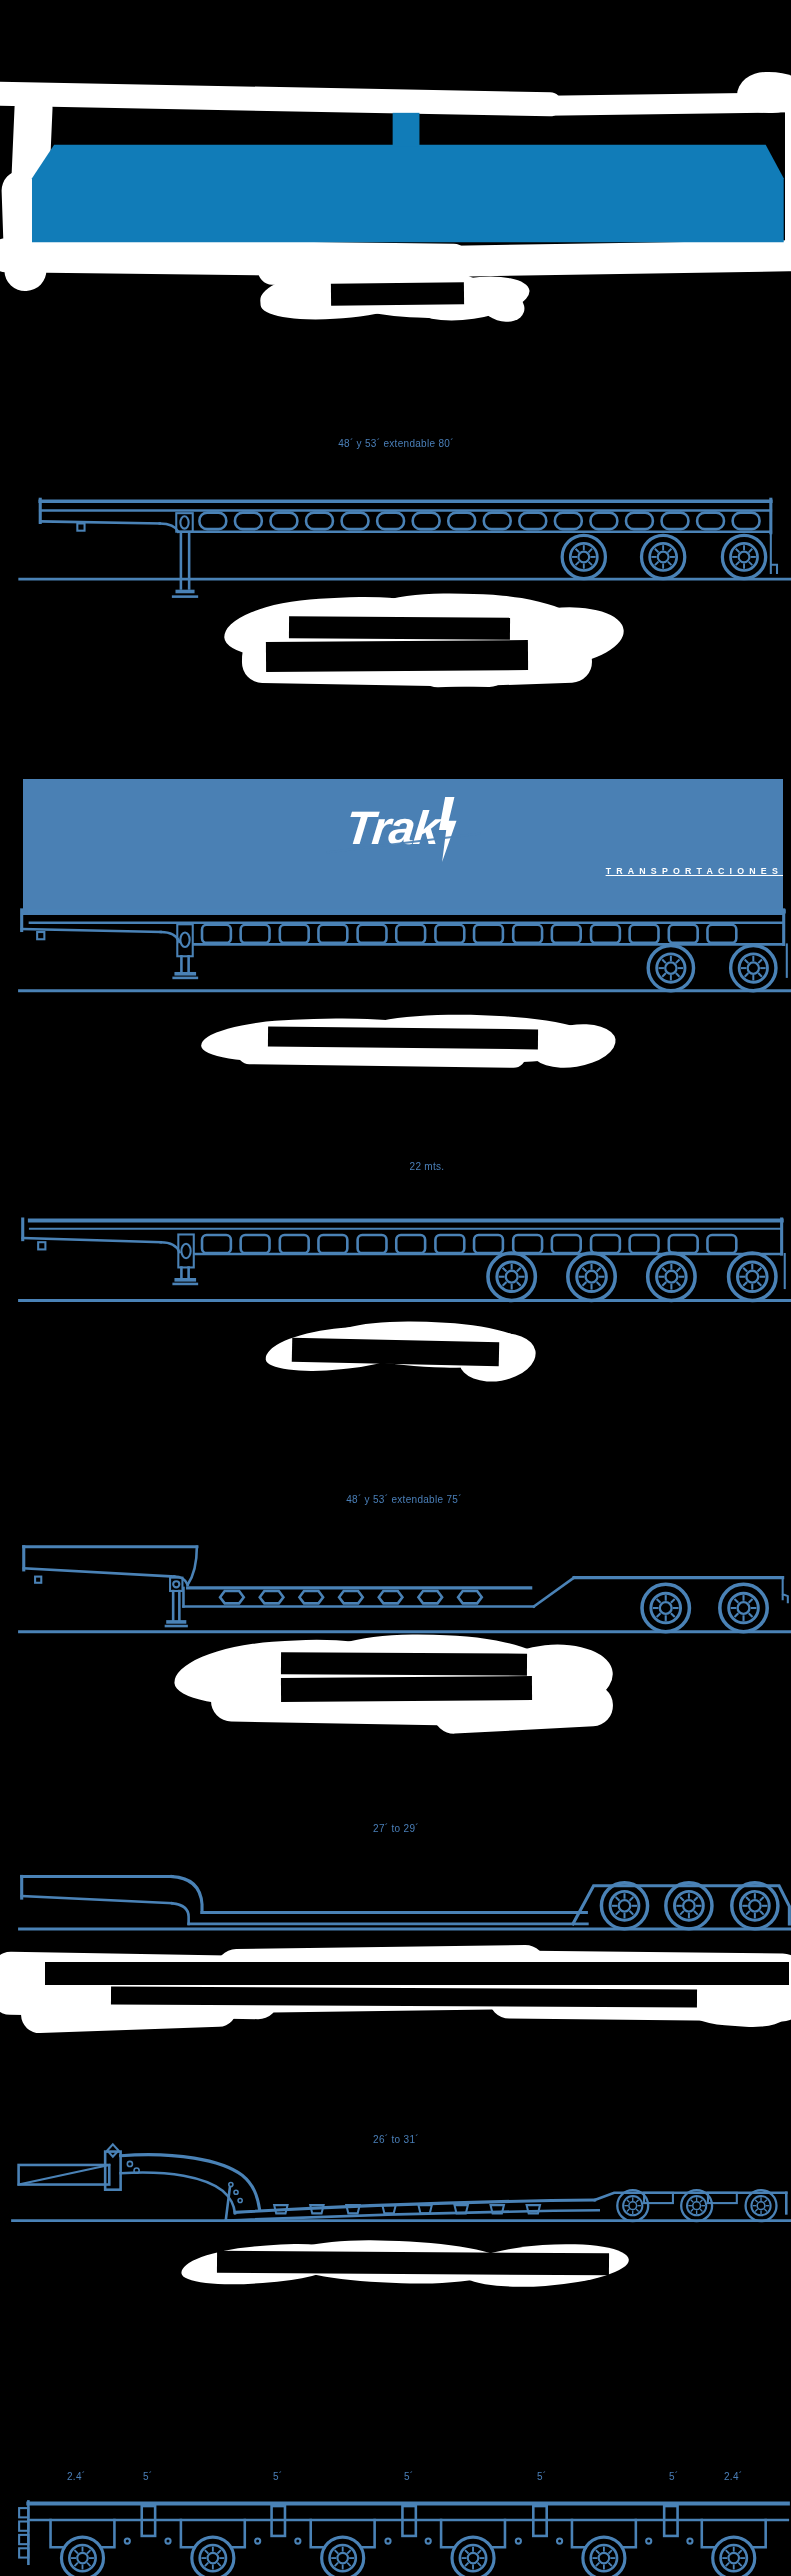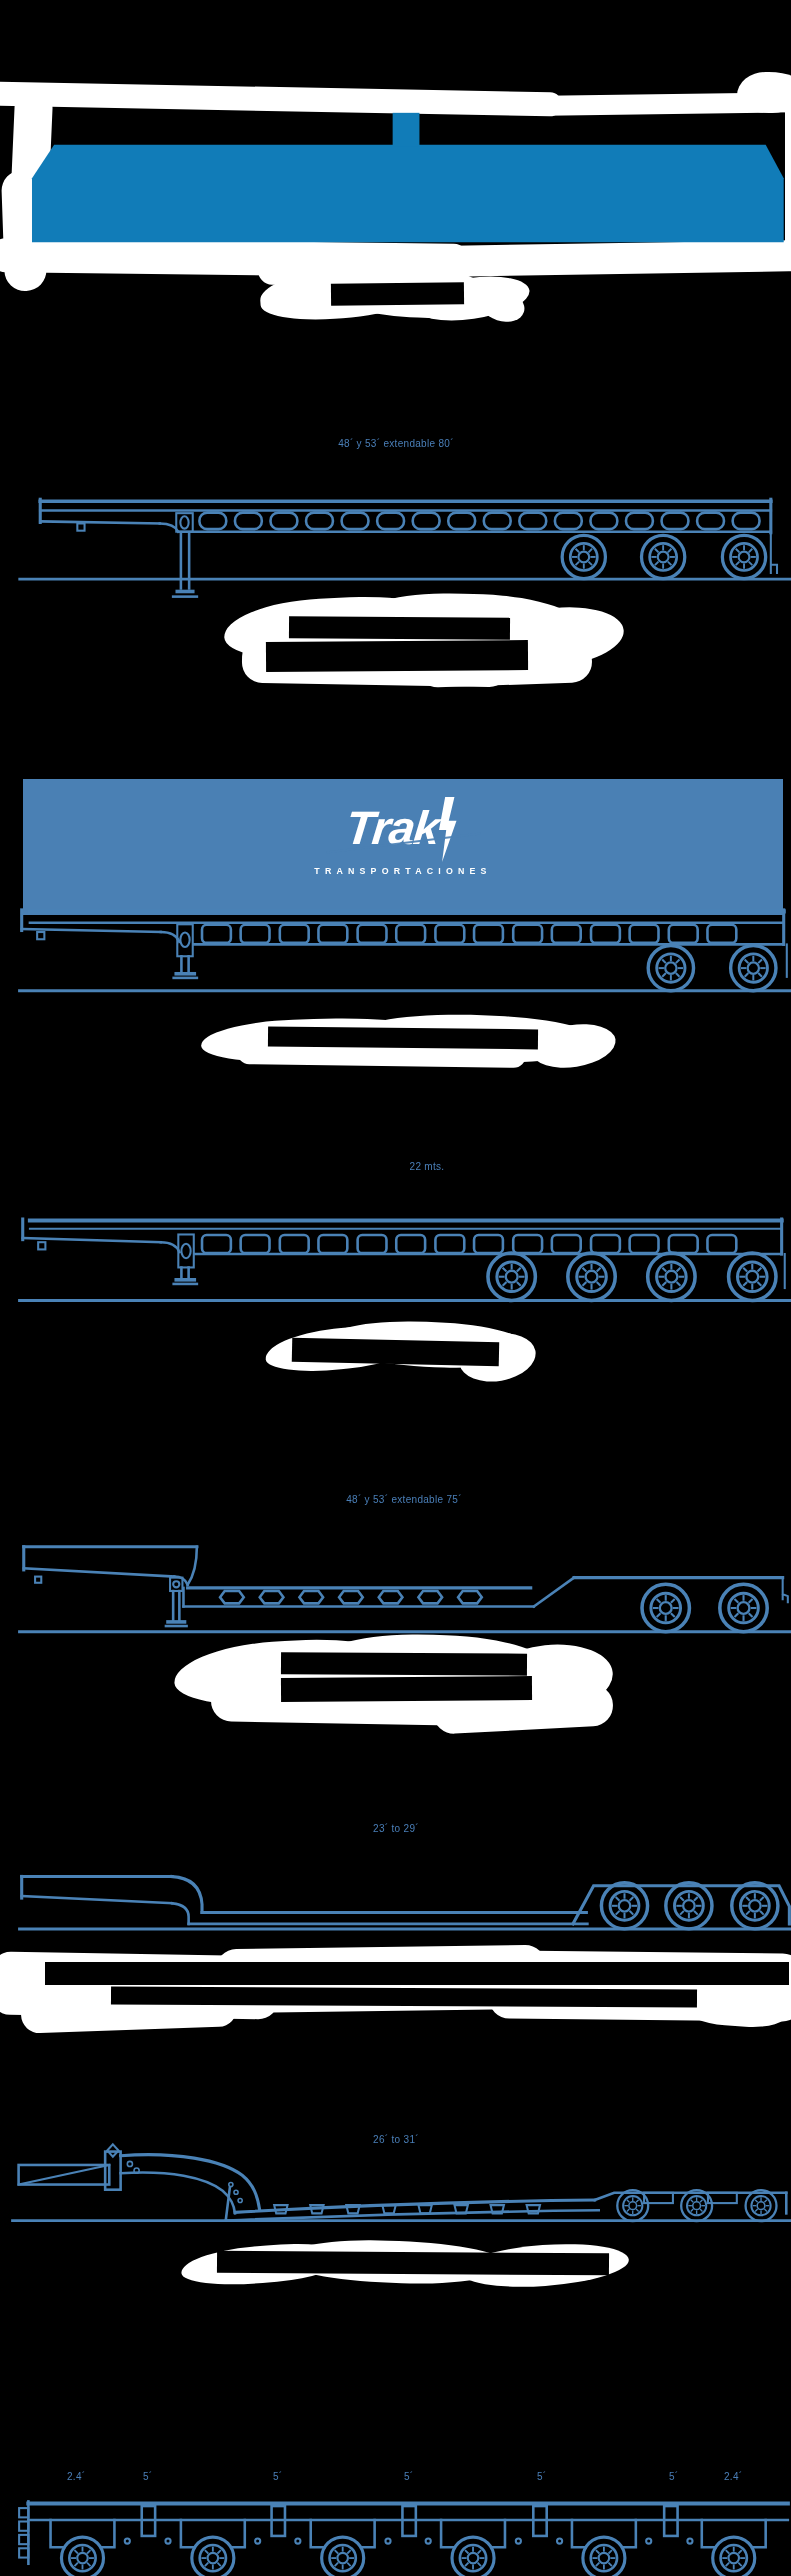--- a/index.html
+++ b/index.html
@@ -12,22 +12,22 @@
   .blob{position:absolute;background:#fff;}
   .brect{position:absolute;background:#000;}
   
   #banner{position:absolute;left:23px;top:779px;width:760px;height:136px;background:#4a80b4;}
   #logo-row{position:absolute;left:0;top:25px;width:100%;text-align:center;}
   #logo-text{display:inline-block;color:#fff;font-size:47px;font-weight:bold;font-style:italic;
              letter-spacing:-1.5px;transform:skewX(-6deg);line-height:1;}
   #logo-bolt{display:inline-block;vertical-align:top;margin-left:1px;margin-top:-7.2px;}
   #logo-swoosh{position:absolute;left:50%;top:38px;width:155px;height:1.5px;background:#4a80b4;
                transform:translateX(-77px) rotate(-7deg);opacity:.9;}
-  #banner-subtitle{position:absolute;left:0;top:87px;width:100%;text-align:center;color:#fff;
-                   font-size:8.8px;letter-spacing:5.2px;font-weight:bold;}
+  #banner-subtitle{position:absolute;left:0;top:87px;width:100%;text-align:right;color:#fff;
+                   font-size:8.8px;letter-spacing:5.2px;font-weight:bold;text-decoration:underline;}
   
   #art{position:absolute;left:0;top:0;pointer-events:none;}
   #art .ln{stroke:#4a82b6;fill:none;stroke-linecap:square;}
   #art .fillblue{fill:#117cb8;stroke:none;}
 </style>
 </head>
 <body>
 
 <div id="page">
 
@@ -93,21 +93,21 @@
   <div>
     <div class="blob" style="left:174px;top:1641px;width:222px;height:63px;border-radius:48% 52% 50% 50%/58% 42% 52% 48%;transform:rotate(-4deg);"></div>
     <div class="blob" style="left:325px;top:1635px;width:227px;height:59px;border-radius:50% 50% 46% 54%/46% 54% 52% 48%;transform:rotate(2deg);"></div>
     <div class="blob" style="left:484px;top:1645px;width:129px;height:68px;border-radius:50%;transform:rotate(-6deg);"></div>
     <div class="blob" style="left:211px;top:1681px;width:319px;height:43px;border-radius:20.6px;transform:rotate(1deg);"></div>
     <div class="blob" style="left:433px;top:1688px;width:180px;height:42px;border-radius:20.6px;transform:rotate(-3deg);"></div>
     <div class="brect" style="left:281px;top:1653px;width:246px;height:21.6px;transform:rotate(0.3deg);"></div>
     <div class="brect" style="left:281px;top:1677px;width:251px;height:24px;transform:rotate(-0.4deg);"></div>
   </div>
 
-  <div class="lbl center" style="top:1823px;">23´ to 29´</div>
+  <div class="lbl center" style="top:1823px;">27´ to 29´</div>
 
   <div>
     <div class="blob" style="left:-10.3px;top:1954px;width:289px;height:63px;border-radius:20.6px;transform:rotate(1deg);"></div>
     <div class="blob" style="left:216px;top:1947px;width:330px;height:64px;border-radius:20.6px;transform:rotate(-0.8deg);"></div>
     <div class="blob" style="left:489px;top:1952px;width:314px;height:68px;border-radius:20.6px;transform:rotate(0.6deg);"></div>
     <div class="blob" style="left:20.6px;top:1993px;width:216px;height:37px;border-radius:18.5px;transform:rotate(-2deg);"></div>
     <div class="blob" style="left:685px;top:1987px;width:103px;height:39px;border-radius:40%;transform:rotate(4deg);"></div>
     <div class="brect" style="left:45px;top:1962px;width:744px;height:23px;"></div>
     <div class="brect" style="left:111px;top:1988px;width:586px;height:17.5px;transform:rotate(0.3deg);"></div>
   </div>

